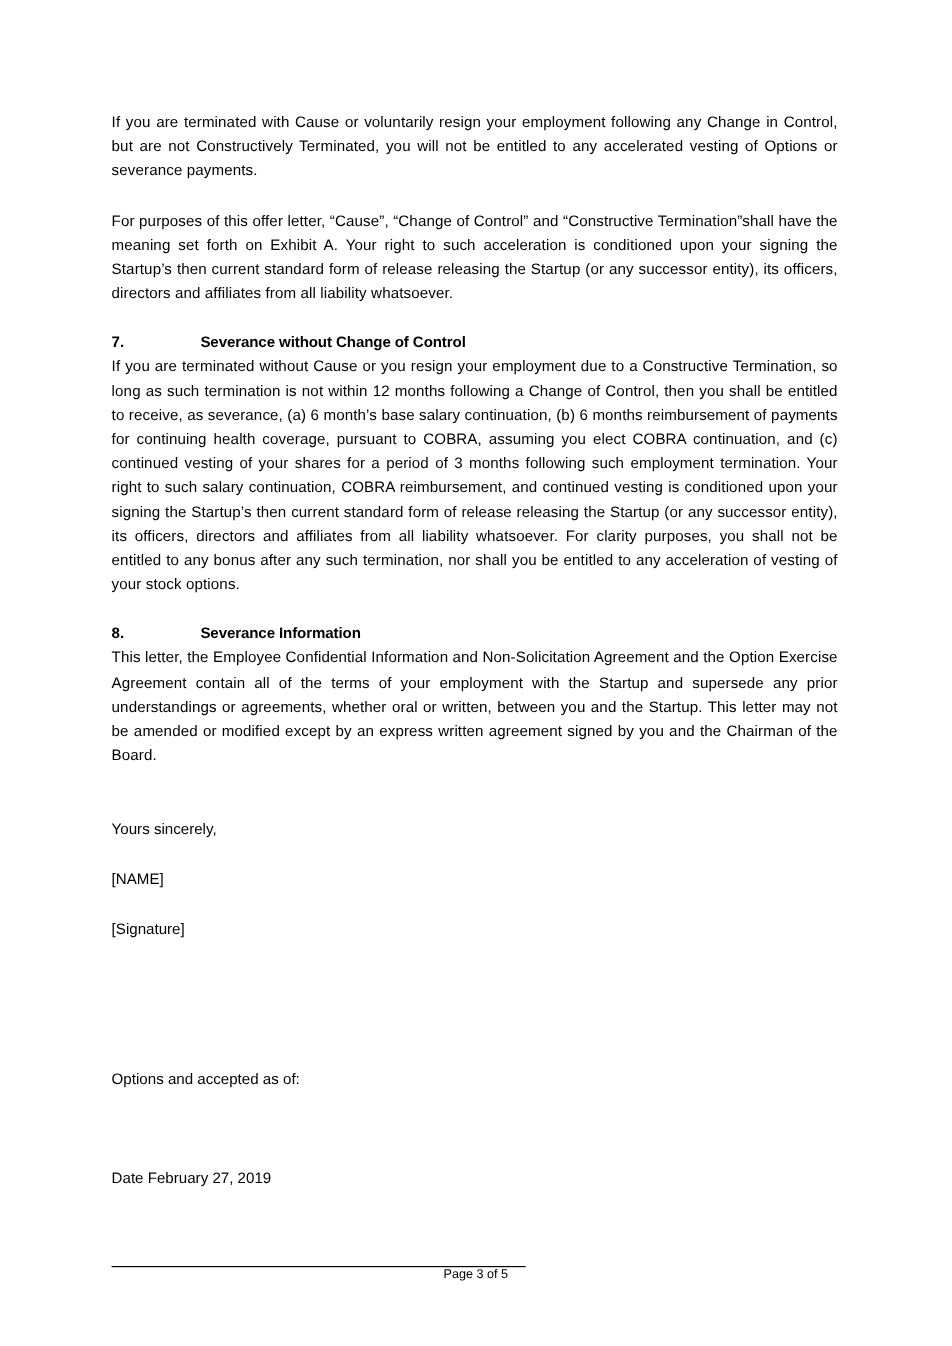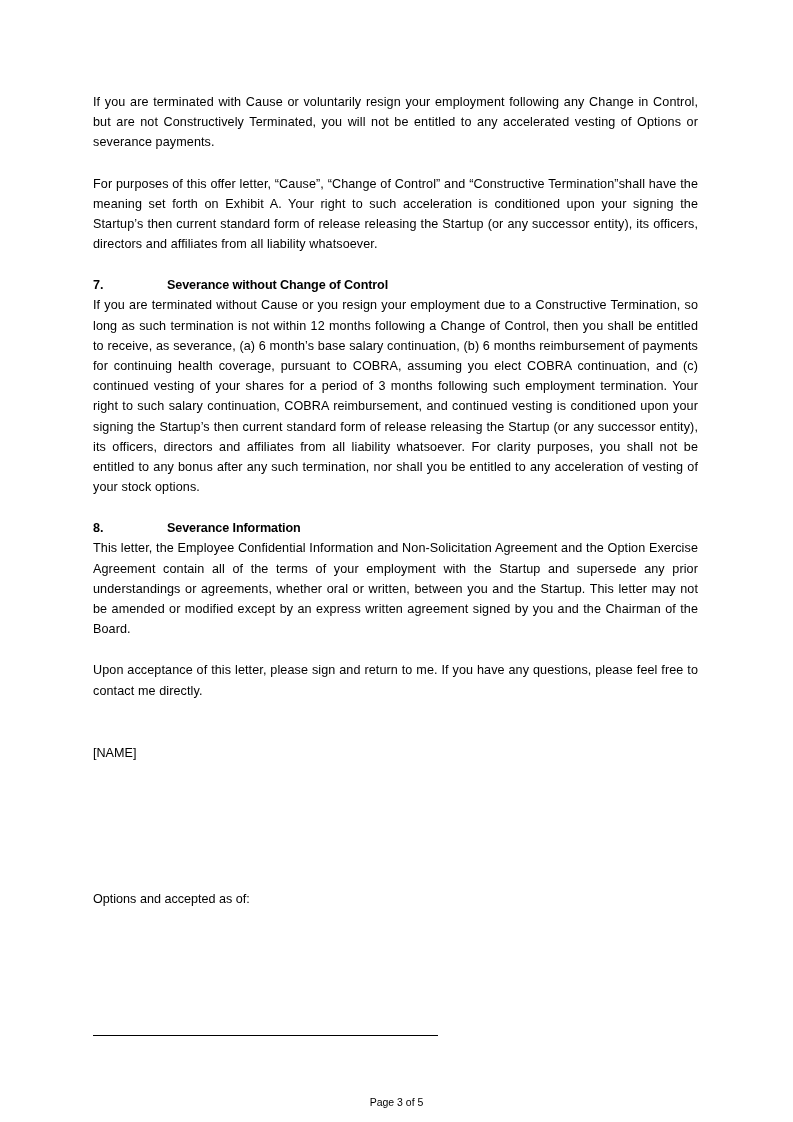--- a/index.html
+++ b/index.html
@@ -57,21 +57,21 @@
   }
   .sig-line {
     width: 345px;
     height: 0;
     border-top: 1px solid #000000;
     margin: 0;
   }
   .footer {
     position: absolute;
     left: 0;
-    top: 1096px;
+    top: 1056px;
     width: 793px;
     text-align: center;
     font-size: 10.5px;
     color: #000000;
   }
 </style>
 </head>
 <body>
 
 <div class="page">
@@ -96,46 +96,48 @@
 
     <div class="heading-row">
       <span class="heading-num">8.</span>
       <span class="heading-text">Severance Information</span>
     </div>
 
     <p class="para">This letter, the Employee Confidential Information and Non-Solicitation Agreement and the Option Exercise Agreement contain all of the terms of your employment with the Startup and supersede any prior understandings or agreements, whether oral or written, between you and the Startup. This letter may not be amended or modified except by an express written agreement signed by you and the Chairman of the Board.</p>
 
     <div class="spacer-lg"></div>
 
-    <p class="para">Upon acceptance of this letter, please sign and return to me. If you have any questions, please feel free to contact me directly.</p>
 
     <div class="spacer-lg"></div>
 
+    <p class="plain">Yours sincerely,</p>
 
     <div class="spacer-lg"></div>
 
     <p class="plain">[NAME]</p>
 
     <div class="spacer-lg"></div>
 
+    <p class="plain">[Signature]</p>
 
     <div class="spacer-lg"></div>
     <div class="spacer-lg"></div>
 
 
     <div class="spacer-lg"></div>
     <div class="spacer-lg"></div>
     <div class="spacer-lg"></div>
 
     <p class="plain">Options and accepted as of:</p>
 
     <div class="spacer-lg"></div>
     <div class="spacer-lg"></div>
     <div class="spacer-lg"></div>
 
+    <p class="plain">Date  February 27, 2019</p>
 
     <div class="spacer-lg"></div>
     <div class="spacer-lg"></div>
     <div class="spacer-lg"></div>
 
     <div class="sig-line"></div>
 
     <div class="spacer-lg"></div>
 
   </div>

